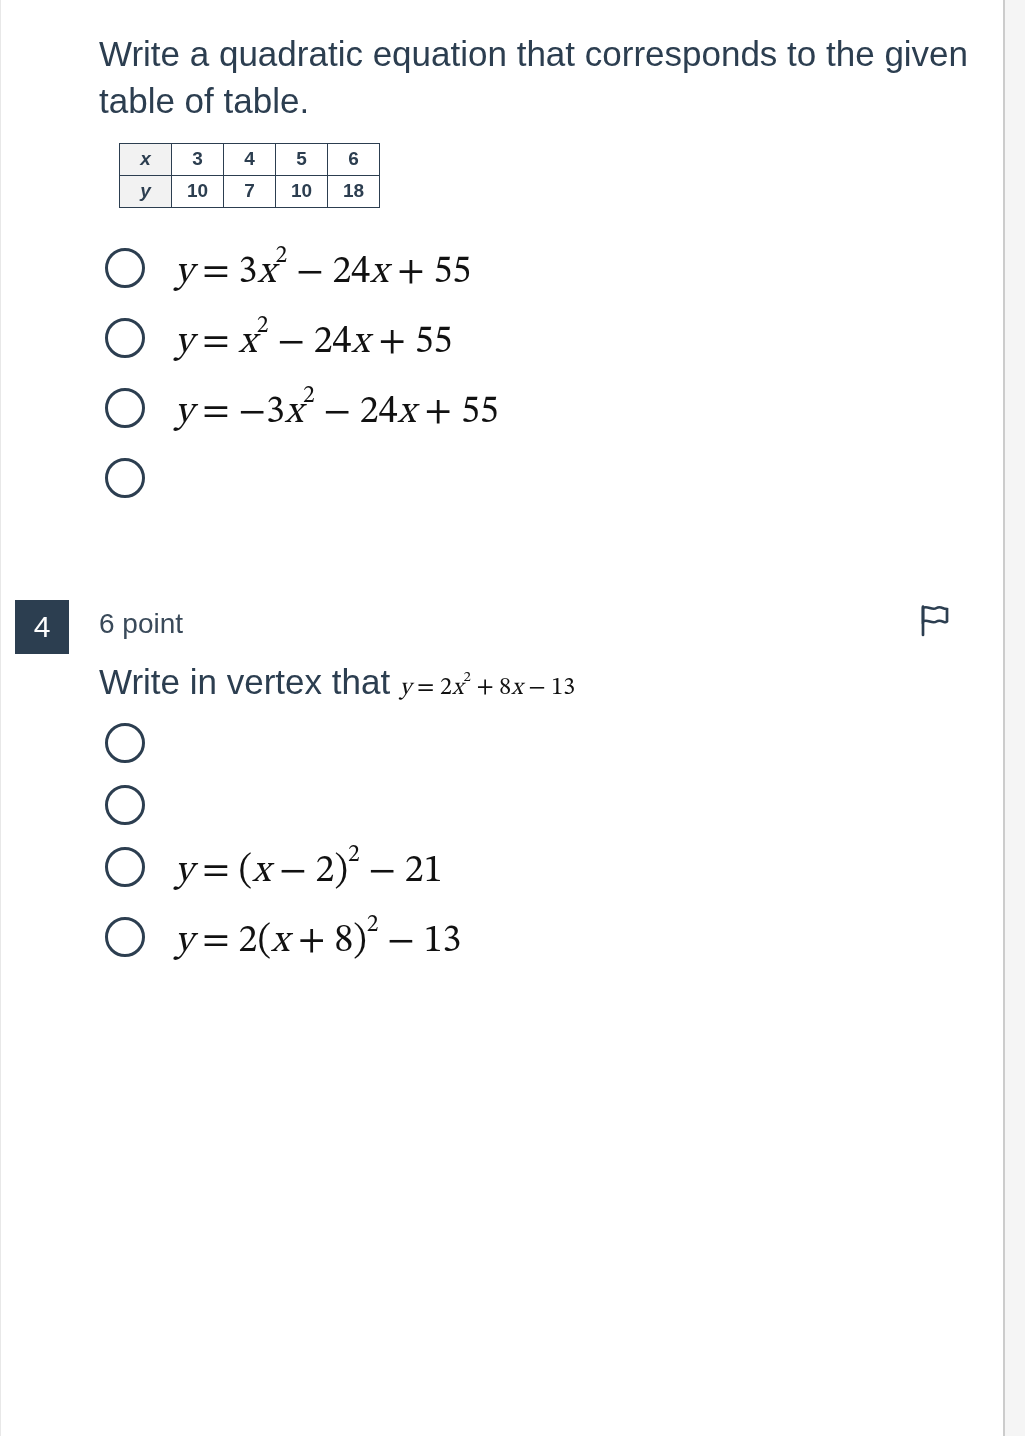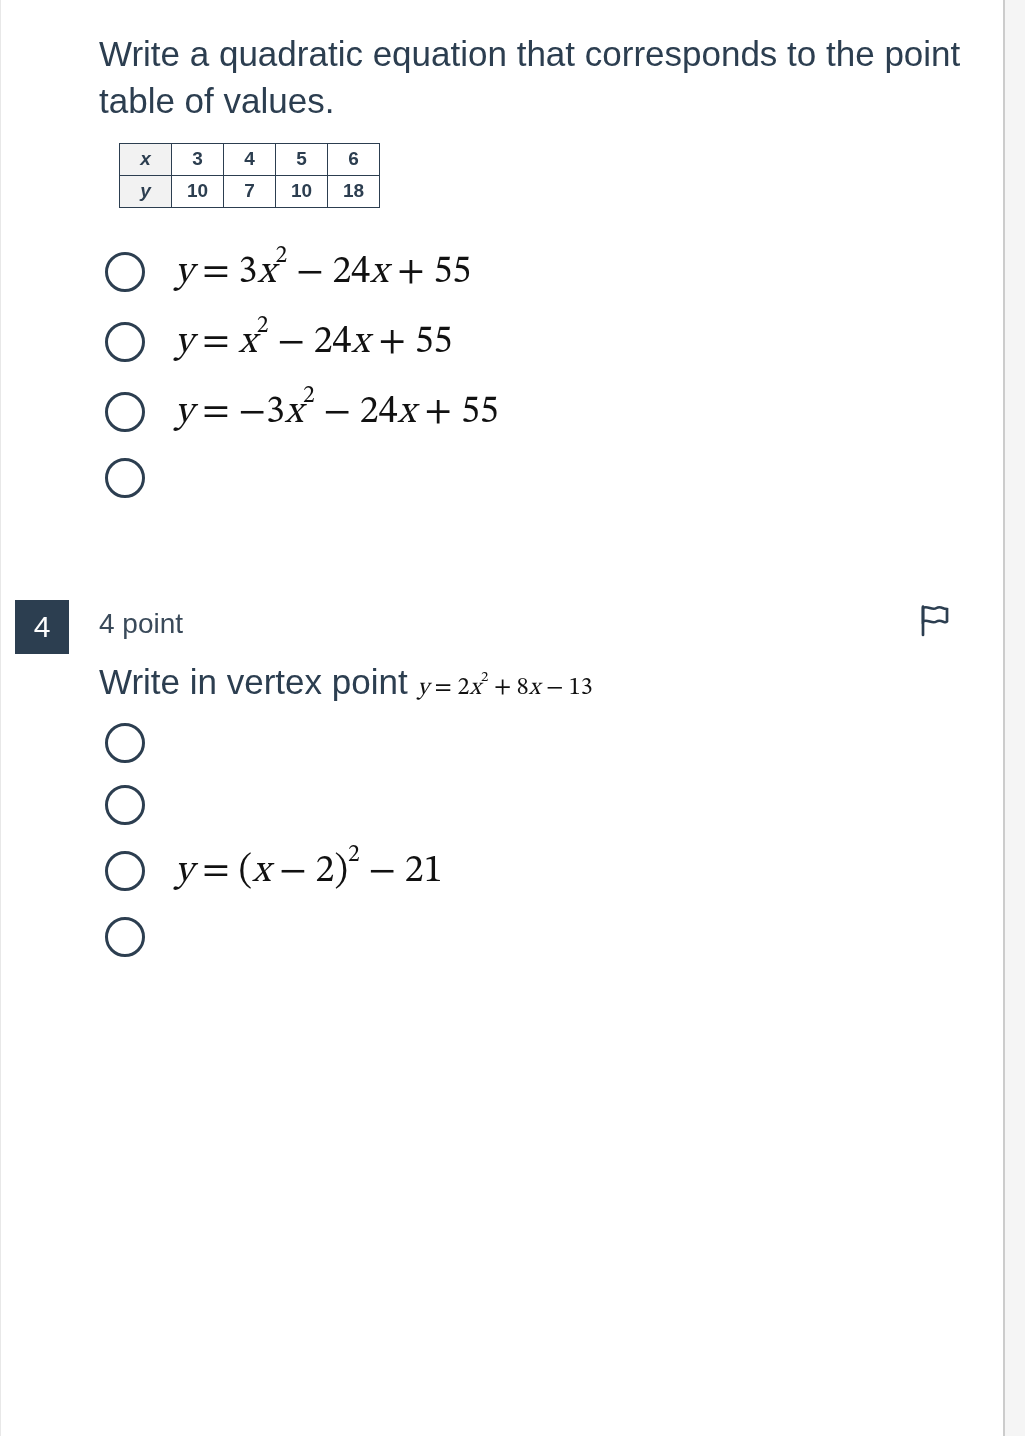--- a/index.html
+++ b/index.html
@@ -83,21 +83,21 @@
     background: #f2f2f2;
     font-style: italic;
     font-weight: 700;
   }
   .options {
     list-style: none;
     padding-left: 0;
   }
   .options li {
     display: flex;
-    align-items: center;
+    align-items: flex-start;
     gap: 30px;
     margin-bottom: 22px;
     padding-left: 6px;
   }
   .radio {
     width: 40px;
     height: 40px;
     border: 3px solid #2c3e50;
     border-radius: 50%;
     flex-shrink: 0;
@@ -127,21 +127,21 @@
   .inline-eq .v { font-style: italic; }
   .inline-eq sup { font-size: 0.62em; vertical-align: 0.85em; line-height: 0; font-style: normal; }
 </style>
 </head>
 <body>
 
 <div class="page">
   <div class="left-stripe"></div>
 
   <div class="q-block q3">
-    <div class="prompt">Write a quadratic equation that corresponds to the point table of values.</div>
+    <div class="prompt">Write a quadratic equation that corresponds to the given table of table.</div>
 
     <div class="table-wrap">
       <table class="vals">
         <tbody>
             <tr>
           <td class="h">x</td>
           <td>3</td>
           <td>4</td>
           <td>5</td>
           <td>6</td>
@@ -177,37 +177,38 @@
   </div>
 
   <div class="q-block q4">
     <div class="q-number">4</div>
     <span class="flag-icon">
       <svg viewBox="0 0 24 24" fill="none" stroke="#2c3e50" stroke-width="1.8">
         <path d="M4 3 L4 22" stroke-linecap="round"></path>
         <path d="M4 4 C7 2 10 6 13 4 C16 2 19 6 20 4 L20 13 C19 15 16 11 13 13 C10 15 7 11 4 13 Z"></path>
       </svg>
     </span>
-    <div class="points">4 point</div>
+    <div class="points">6 point</div>
 
     <div class="prompt">
-      <span>Write in vertex point </span>
+      <span>Write in vertex that </span>
       <span class="inline-eq"><span class="v">y</span> <span>= 2<span class="v">x</span><sup>2</sup> + 8<span class="v">x</span> − 13</span></span>
     </div>
 
     <ul class="options">
       <li>
         <span class="radio"></span>
       </li>
       <li>
         <span class="radio"></span>
       </li>
       <li>
         <span class="radio"></span>
         <span class="eq"><span class="v">y</span> <span>= (<span class="v">x</span> − 2)<sup>2</sup> − 21</span></span>
       </li>
       <li>
         <span class="radio"></span>
+        <span class="eq"><span class="v">y</span> <span>= 2(<span class="v">x</span> + 8)<sup>2</sup> − 13</span></span>
       </li>
     </ul>
   </div>
 
 </div>
 
 </body></html>

